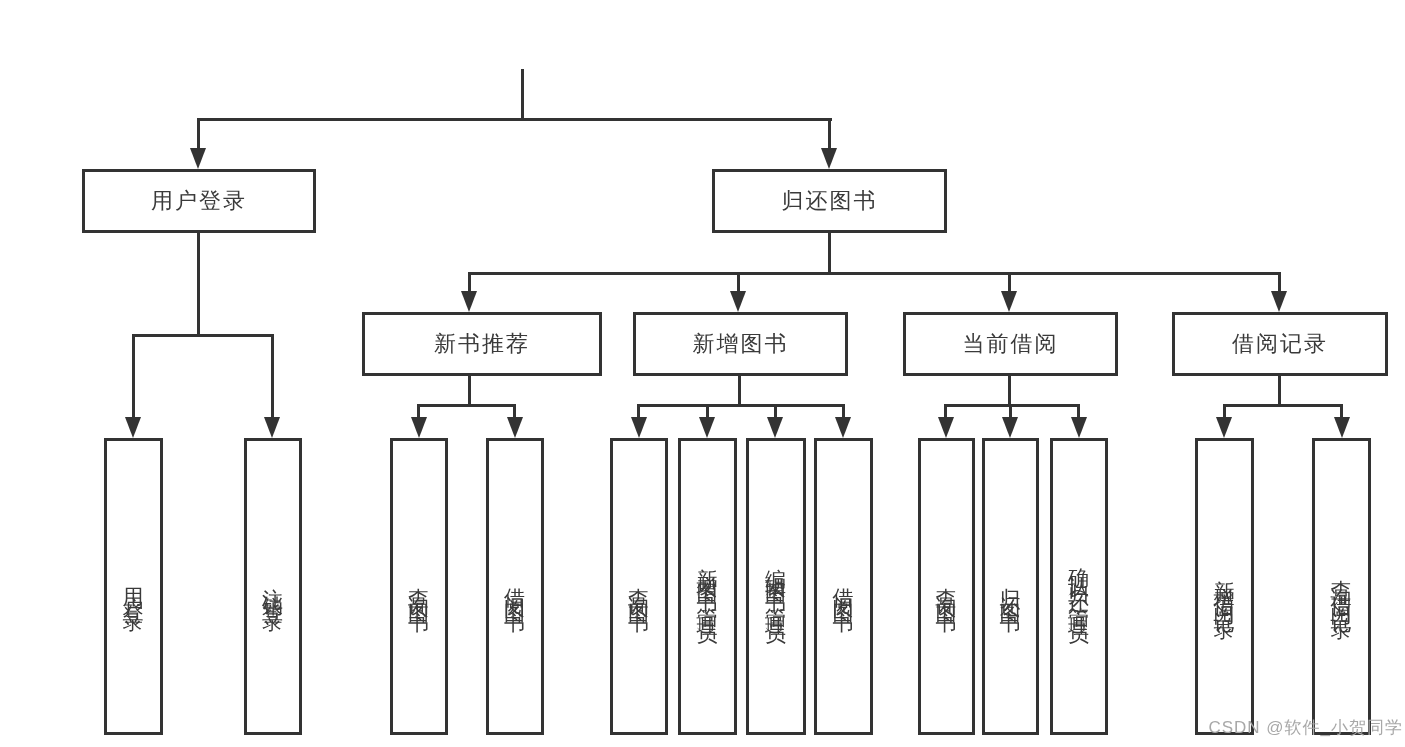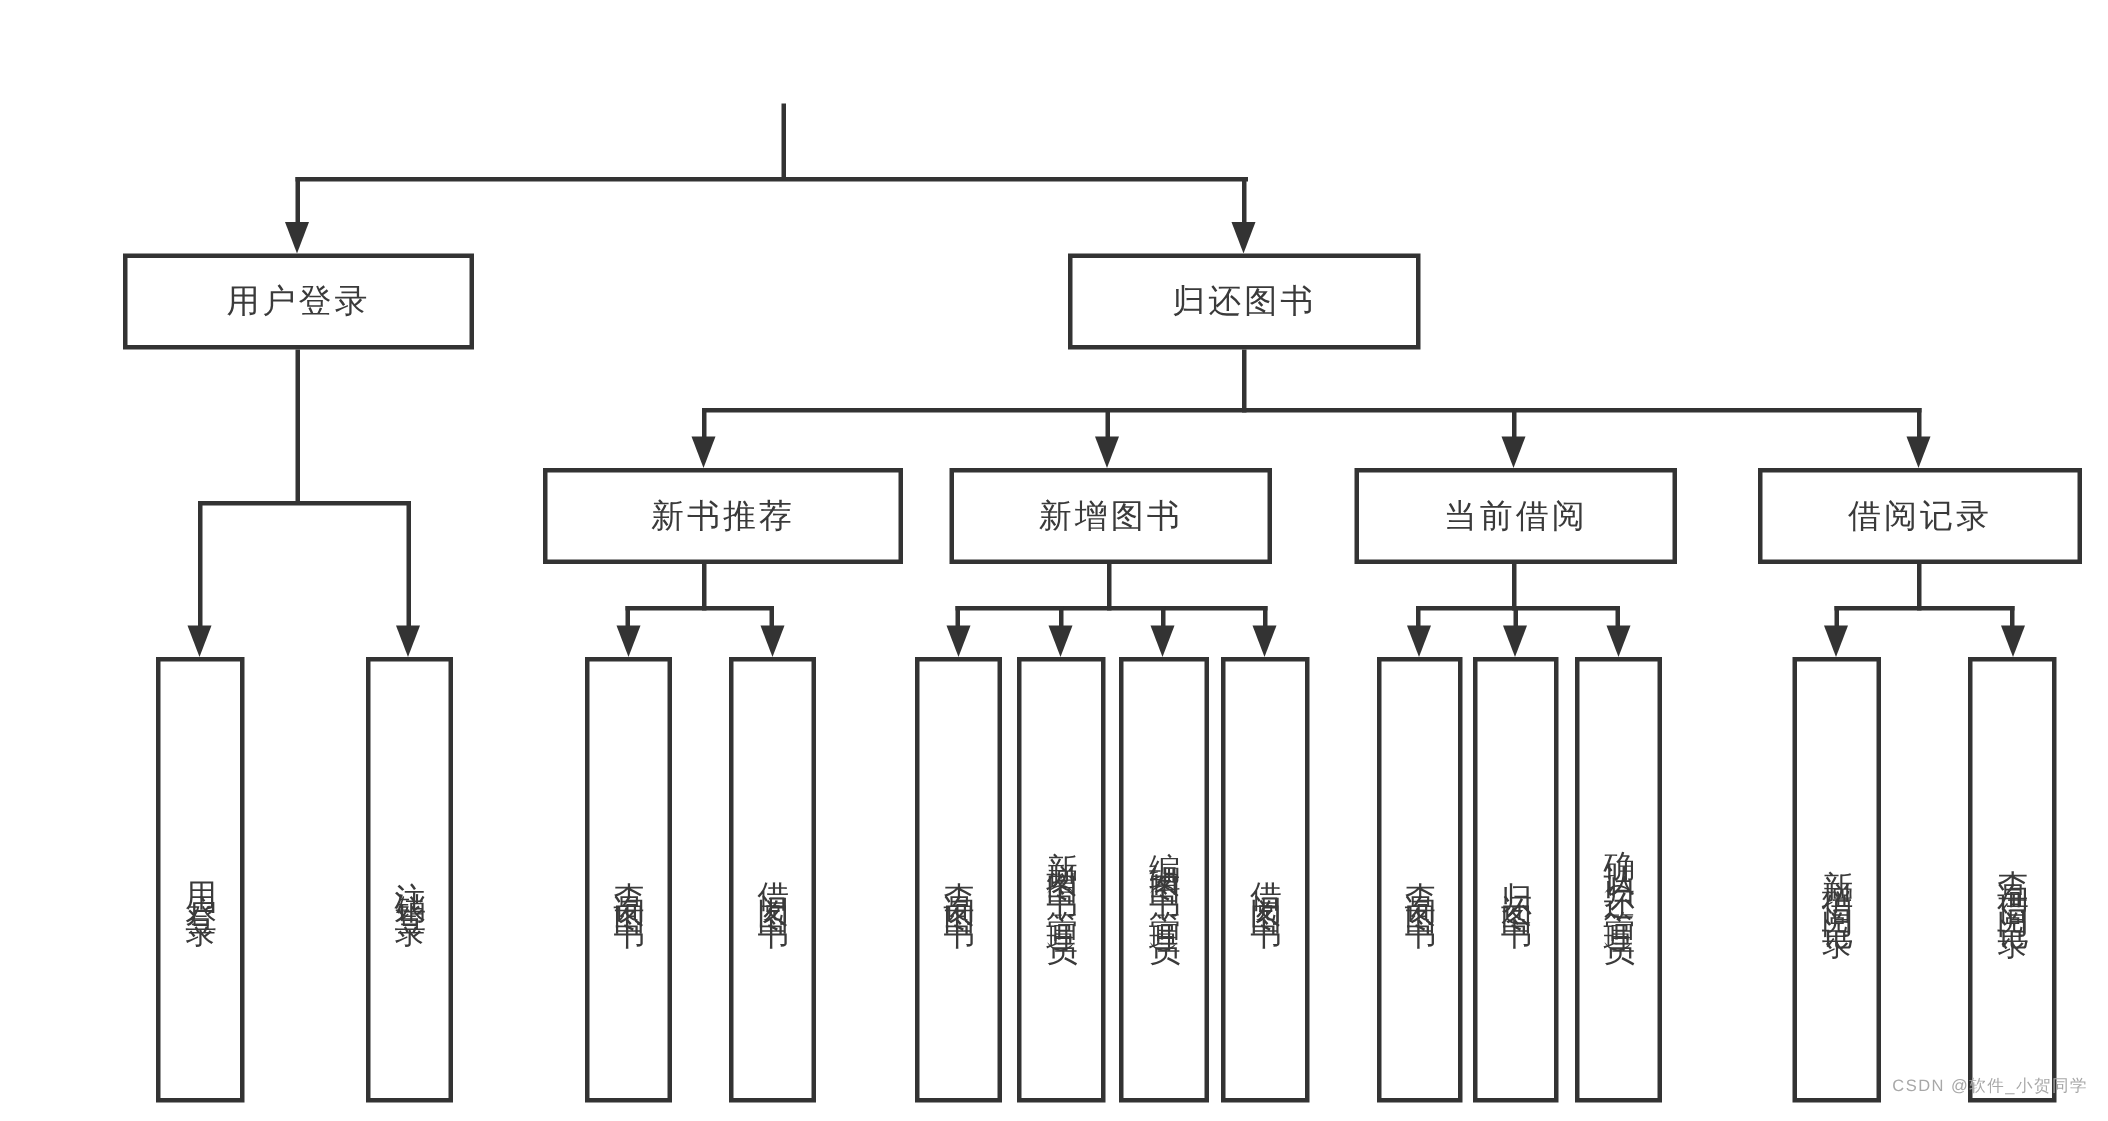--- a/index.html
+++ b/index.html
@@ -47,22 +47,22 @@
   .arrow {
     position: absolute;
     width: 0; height: 0;
     border-left: 8px solid transparent;
     border-right: 8px solid transparent;
     border-top: 21px solid var(--line);
   }
   .watermark {
     position: absolute;
     top: 716px;
-    right: 13px;
-    font-size: 11px;
+    right: 2px;
+    font-size: 17px;
     letter-spacing: 1px;
     color: var(--watermark);
   }
 </style>
 </head>
 <body>
 
 <div id="stage">
 
 

